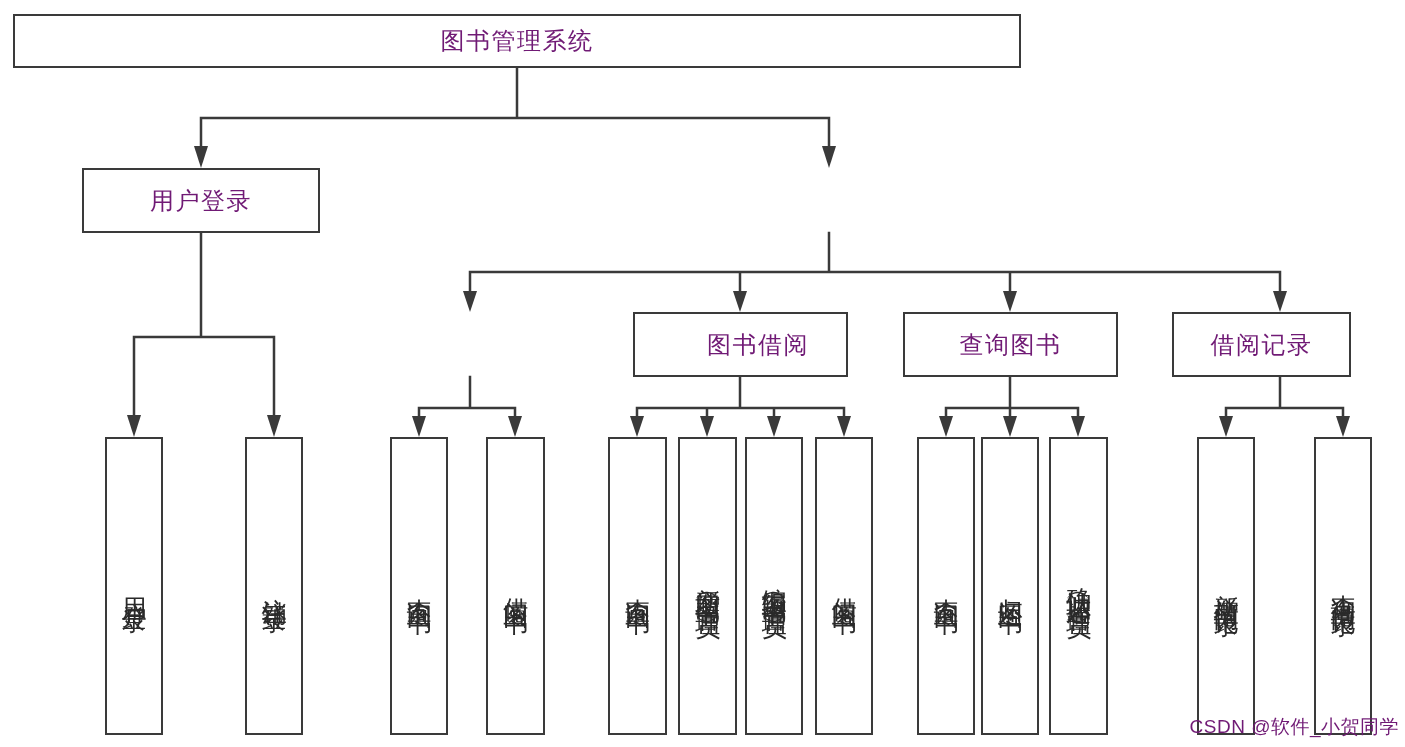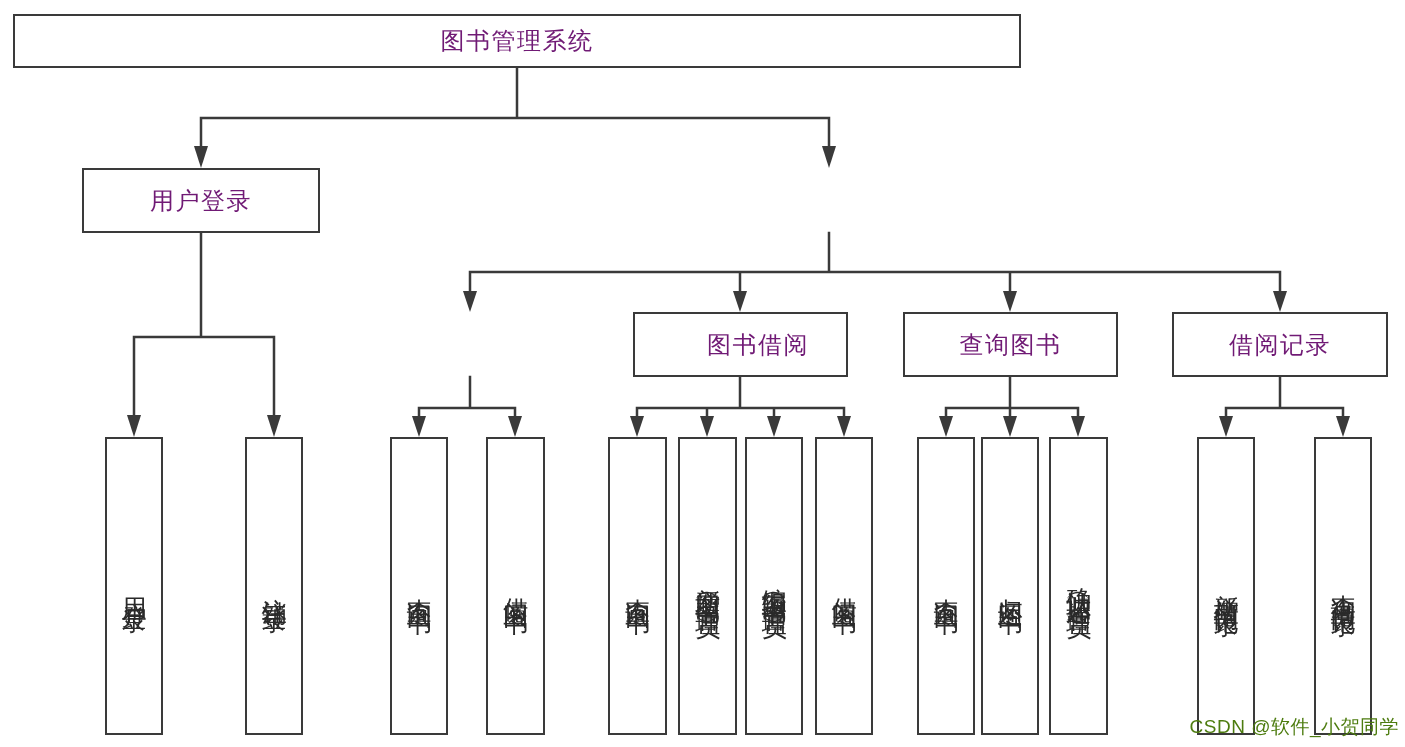--- a/index.html
+++ b/index.html
@@ -20,21 +20,21 @@
     border:2.5px solid #3a3a3a; background:#ffffff;
     display:flex; align-items:center; justify-content:center;
     font-size:25px; color:#2a2a2a;
   }
   .vtext {
     writing-mode:vertical-lr; text-orientation:mixed;
     letter-spacing:4px; line-height:1.1;
   }
   .watermark {
     position:absolute; right:6px; top:714px;
-    font-size:19px; color:#4d7c0f; letter-spacing:0.5px;
+    font-size:19px; color:#701a75; letter-spacing:0.5px;
     white-space:nowrap;
   }
 </style>
 </head>
 <body>
 
 <div class="canvas">
 
   <svg class="connector-layer" width="1405" height="747" viewBox="0 0 1405 747">
     <g stroke="#3a3a3a" stroke-width="2.5" fill="none" stroke-linecap="square">
@@ -75,21 +75,21 @@
       <polygon points="1336,416 1350,416 1343,437"></polygon>
     </g>
   </svg>
 
   <div class="hnode" style="left:13px; top:14px; width:1008px; height:54px;">图书管理系统</div>
 
   <div class="hnode" style="left:82px; top:168px; width:238px; height:65px;">用户登录</div>
 
   <div class="hnode" style="left:633px; top:312px; width:215px; height:65px;padding-left:35px;">图书借阅</div>
   <div class="hnode" style="left:903px; top:312px; width:215px; height:65px;">查询图书</div>
-  <div class="hnode" style="left:1172px; top:312px; width:216px; height:65px;">借阅记录</div>
+  <div class="hnode" style="left:1172px; top:312px; width:179px; height:65px;">借阅记录</div>
 
   <div class="vnode" style="left:105px; top:437px; width:58px; height:298px;">
     <span class="vtext">用户登录</span>
   </div>
   <div class="vnode" style="left:245px; top:437px; width:58px; height:298px;">
     <span class="vtext">注销登录</span>
   </div>
 
   <div class="vnode" style="left:390px; top:437px; width:58px; height:298px;">
     <span class="vtext">查询图书</span>

